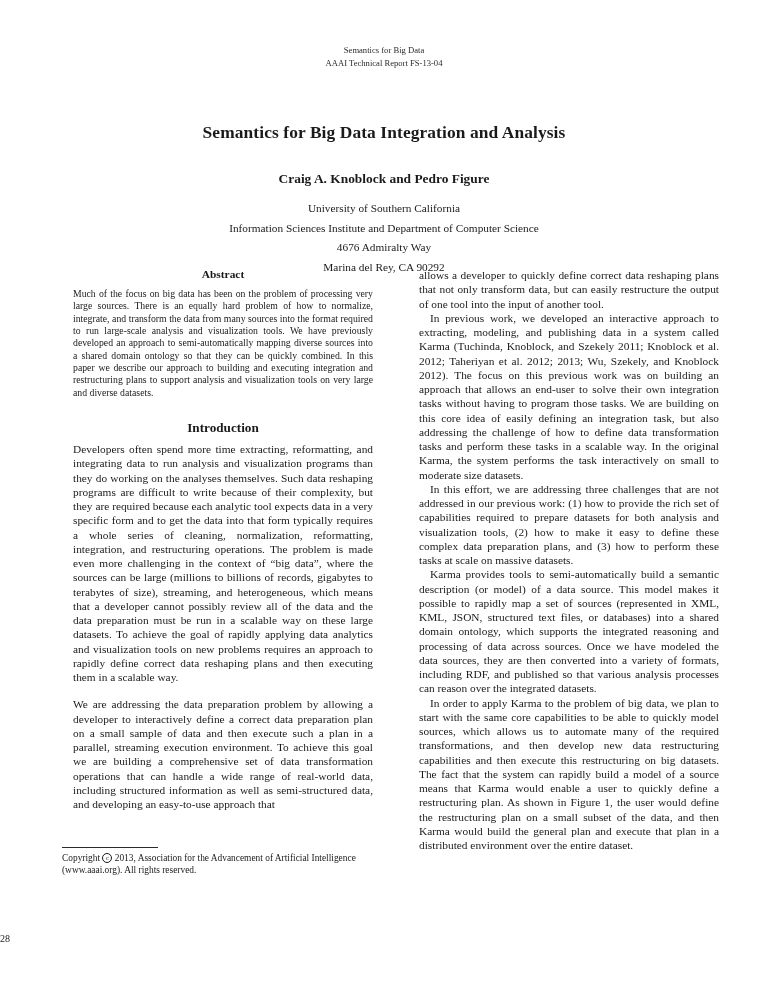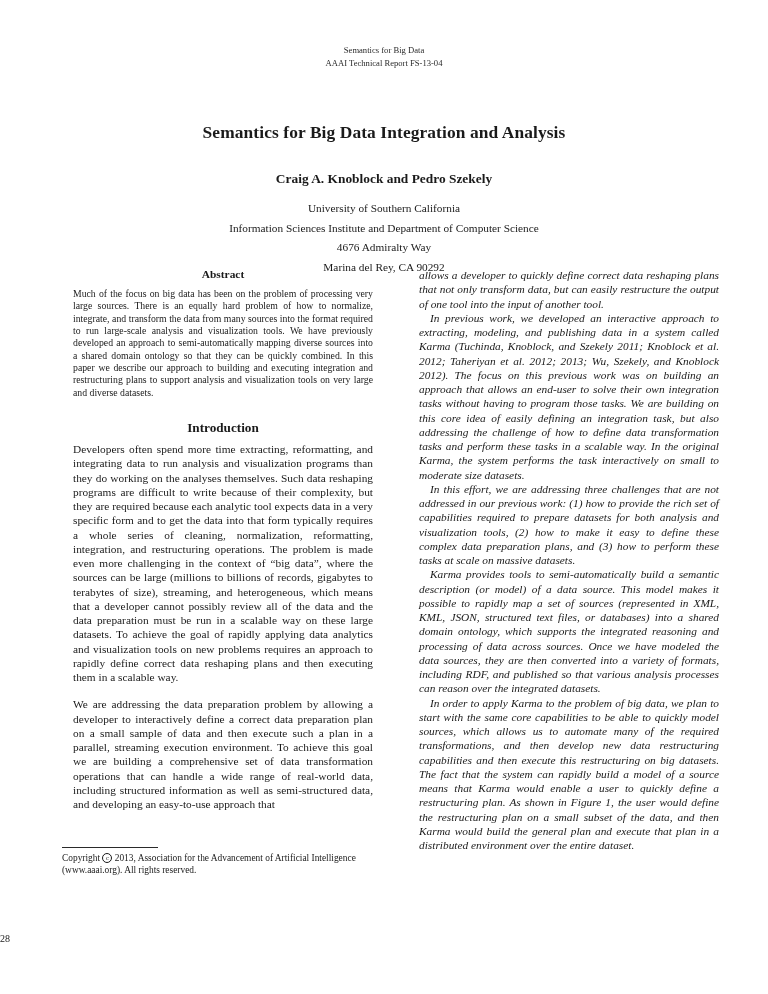--- a/index.html
+++ b/index.html
@@ -68,21 +68,21 @@
     width: 646px;
     height: 620px;
   }
   .col {
     position: absolute;
     top: 0;
     width: 300px;
     margin-left: 11px;
   }
   .col-left  { left: 0; }
-  .col-right { left: 346px; font-style: italic; }
+  .col-right { left: 346px; }
 
   .section-head {
     text-align: center;
     font-size: 13.2px;
     font-weight: bold;
     margin: 0 0 6px 0;
   }
   .section-head.abstract-head {
     font-size: 11.4px;
     margin-bottom: 8px;
@@ -154,21 +154,21 @@
 
 <div class="page">
 
   <div class="venue-header">
     <div>Semantics for Big Data</div>
     <div>AAAI Technical Report FS-13-04</div>
   </div>
 
   <div class="title-block">
     <h1 class="paper-title">Semantics for Big Data Integration and Analysis</h1>
-    <div class="authors">Craig A. Knoblock and Pedro Szekely</div>
+    <div class="authors">Craig A. Knoblock and Pedro Figure</div>
     <div class="affiliation-line first">University of Southern California</div>
     <div class="affiliation-line">Information Sciences Institute and Department of Computer Science</div>
     <div class="affiliation-line">4676 Admiralty Way</div>
     <div class="affiliation-line">Marina del Rey, CA 90292</div>
   </div>
 
   <div class="columns">
 
     <div class="col col-left">
 

